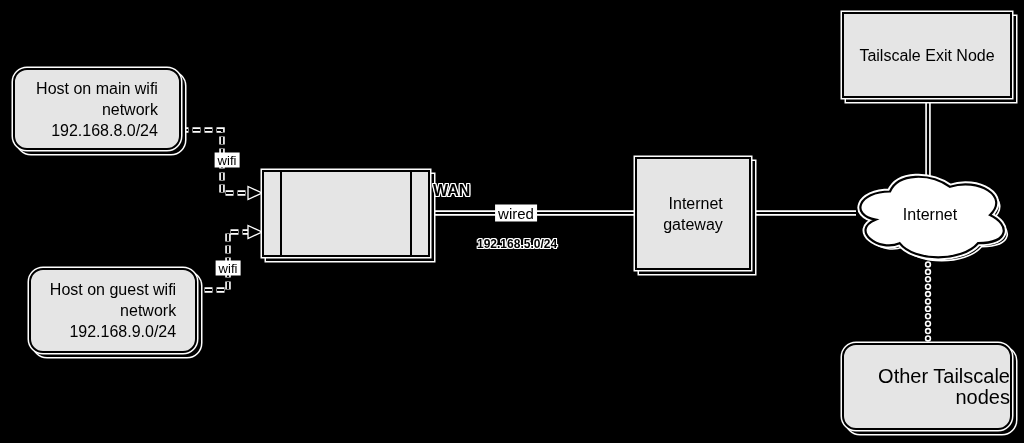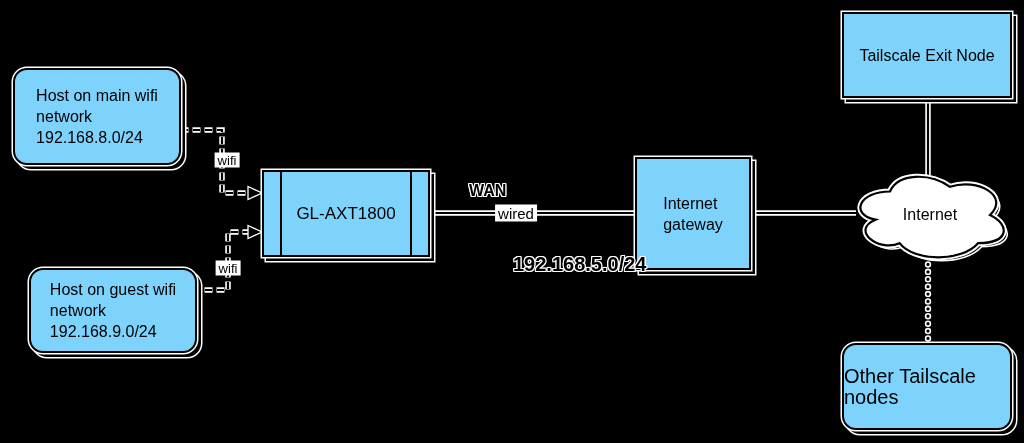--- a/index.html
+++ b/index.html
@@ -8,34 +8,34 @@
     width: 1024px;
     height: 443px;
     background: #000;
     font-family: "Liberation Sans", sans-serif;
     overflow: hidden;
   }
   svg.edge-layer { position: absolute; left: 0; top: 0; z-index: 1; }
   .node {
     position: absolute;
     box-sizing: border-box;
-    background: #7dd3fc;
+    background: #e5e5e5;
     border: 2px solid #000;
     color: #000;
     display: flex;
     align-items: center;
     justify-content: center;
-    text-align: left;
+    text-align: right;
     white-space: pre-line;
     z-index: 2;
     box-shadow: 0 0 0 1.5px #fff, 4px 4px 0 0 #000, 4px 4px 0 1.5px #fff;
     line-height: 21px;
   }
   .rounded { border-radius: 14px; }
-  .node-host { left: 13px; width: 168px; height: 97px; font-size: 16px; }
+  .node-host { left: 13px; width: 168px; height: 82px; font-size: 16px; }
   .node-host-main { top: 68px; }
   .node-host-guest { top: 268px; height: 85px; margin-left: 16px; }
   .node-router { left: 262px; top: 170px; width: 168px; height: 87px; font-size: 17px; }
   .port-bar { position: absolute; top: 0; bottom: 0; width: 2px; background: #000; }
   .port-bar.left { left: 16px; }
   .port-bar.right { right: 16px; }
   .node-gateway { left: 635px; top: 157px; width: 116px; height: 113px; font-size: 16px; }
   .node-exit { left: 842px; top: 12px; width: 170px; height: 86px; font-size: 16px; }
   .node-other { left: 842px; top: 343px; width: 170px; height: 87px; font-size: 20px; }
   .cloud-label {
@@ -58,24 +58,23 @@
   .chip-wired { left: 516px; top: 213px; font-size: 15px; line-height: 15px; text-align: right; }
   .halo-text {
     position: absolute;
     color: #000;
     font-weight: bold;
     z-index: 3;
     text-shadow:
       -1px -1px 0 #fff, 0 -1px 0 #fff, 1px -1px 0 #fff,
       -1px  0   0 #fff,                1px  0   0 #fff,
       -1px  1px 0 #fff, 0  1px 0 #fff, 1px  1px 0 #fff;
-    padding-left: 36px;
   }
   .label-wan { left: 433px; top: 182px; font-size: 16px; }
-  .label-subnet { left: 477px; top: 253px; font-size: 20px; }
+  .label-subnet { left: 477px; top: 237px; font-size: 12px; }
 </style>
 </head>
 <body>
 
 <div class="canvas">
 
   <svg class="edge-layer" width="1024" height="443" viewBox="0 0 1024 443">
 
     <g>
       <path d="M 181 130 L 222 130 L 222 193 L 249 193" fill="none" stroke="#fff" stroke-width="5.5" stroke-dasharray="8 4" stroke-dashoffset="0.5"></path>
@@ -124,21 +123,20 @@
 
   <div class="node rounded node-host node-host-guest">
     <span>Host on guest wifi
 network
 192.168.9.0/24</span>
   </div>
 
   <div class="node node-router">
     <span class="port-bar left"></span>
     <span class="port-bar right"></span>
-    <span>GL-AXT1800</span>
   </div>
 
   <div class="node node-gateway">
     <span>Internet
 gateway</span>
   </div>
 
   <div class="node node-exit">
     <span>Tailscale Exit Node</span>
   </div>

